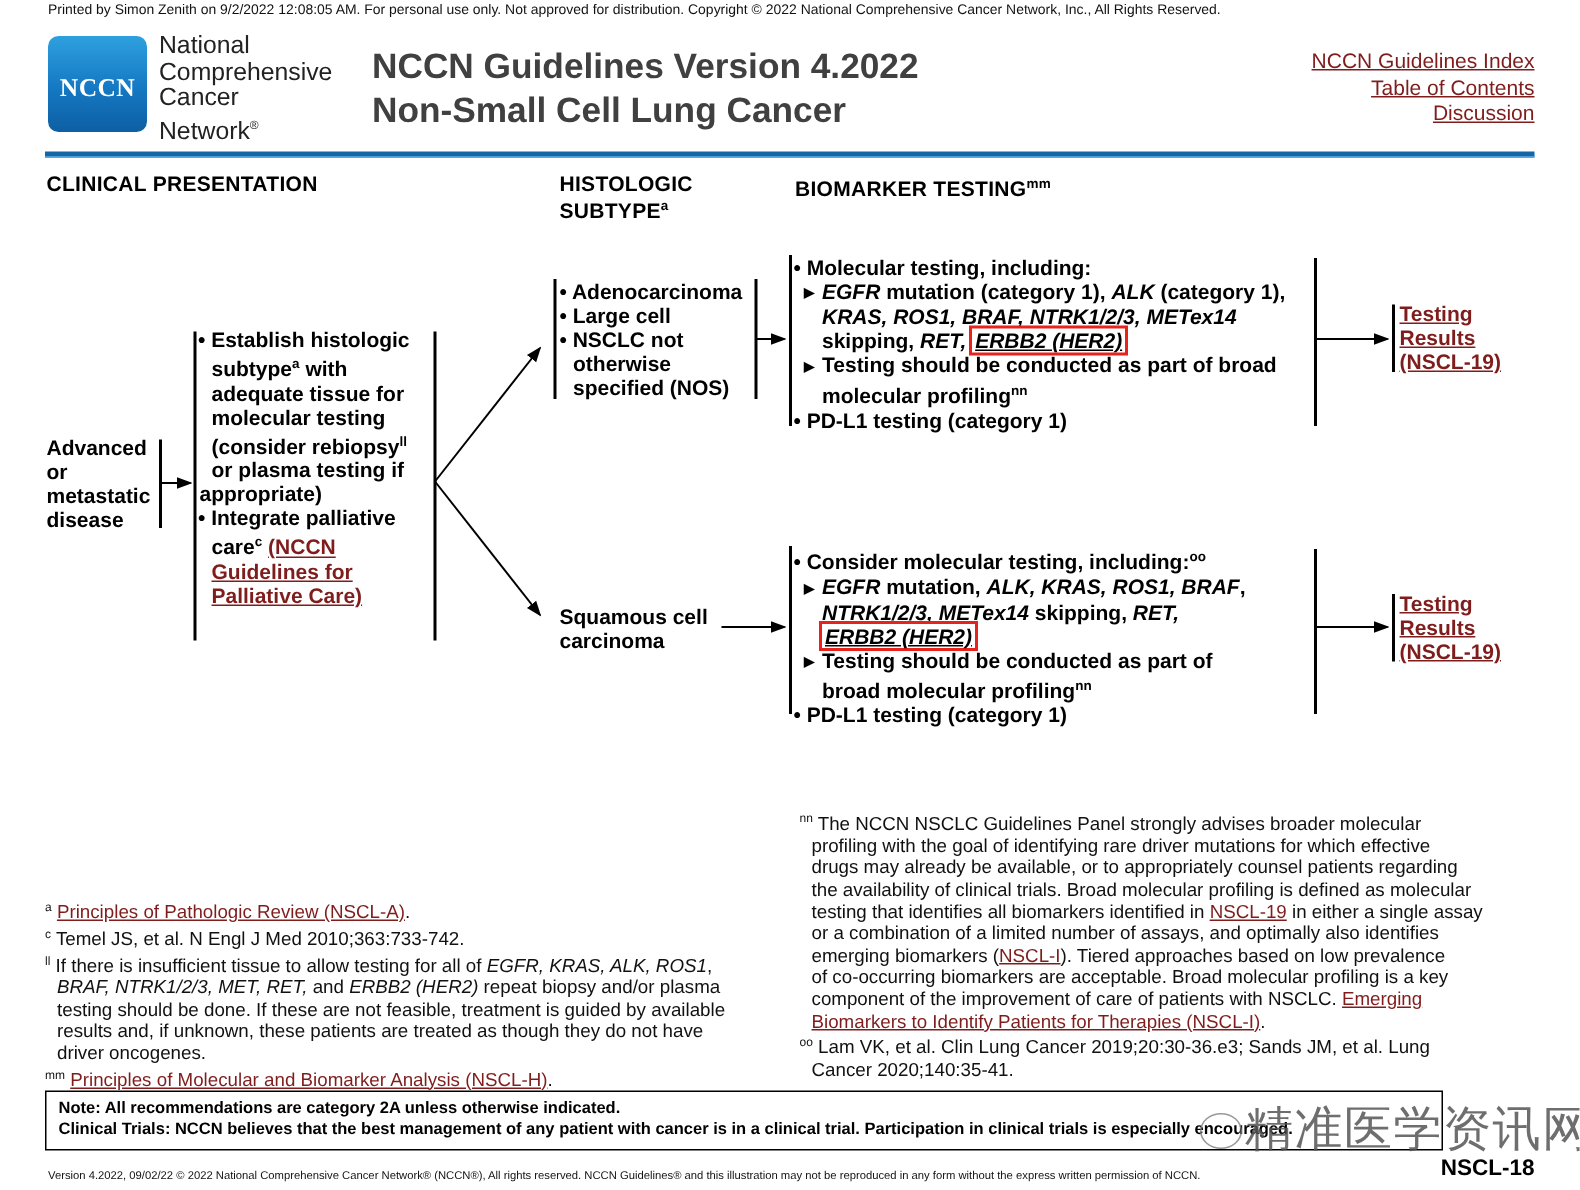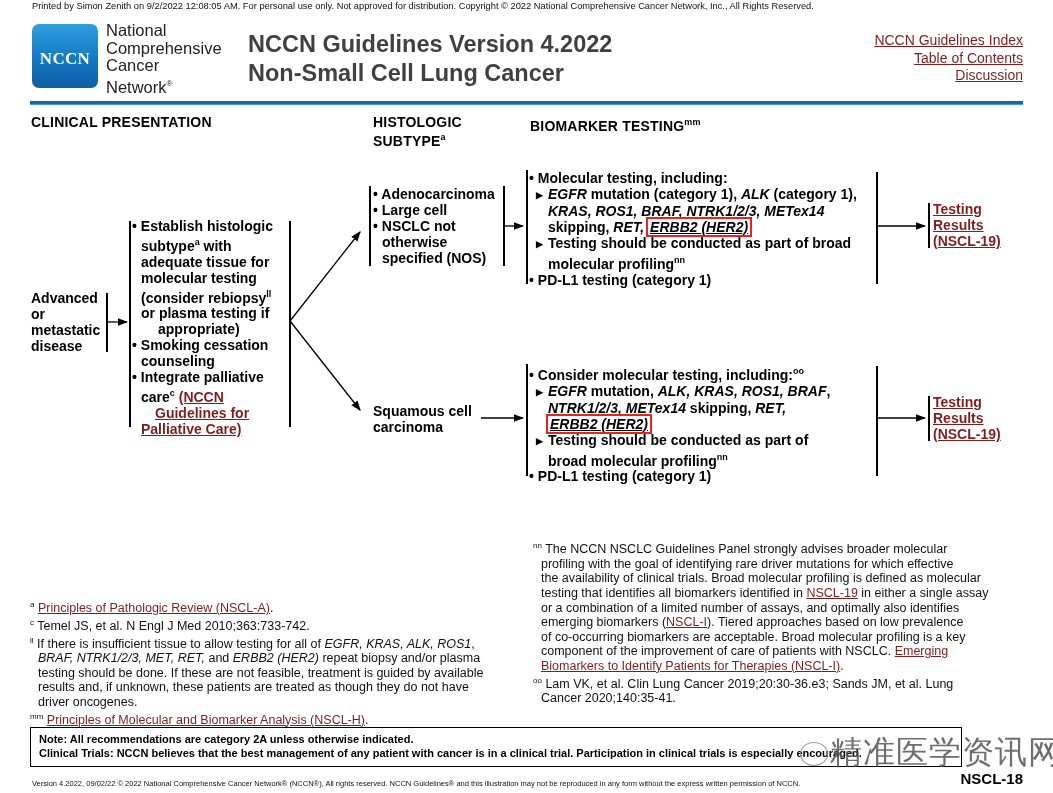--- a/index.html
+++ b/index.html
@@ -111,30 +111,26 @@
 </div>
 
 <div class="abs flow" style="left:132px; top:218px; width:158px;">
   <div>
     <div>• Establish histologic</div>
     <div style="padding-left:9px;"><span>subtype</span><sup>a</sup><span> with</span></div>
     <div style="padding-left:9px;">adequate tissue for</div>
     <div style="padding-left:9px;">molecular testing</div>
     <div style="padding-left:9px;"><span>(consider rebiopsy</span><sup>ll</sup></div>
     <div style="padding-left:9px;">or plasma testing if</div>
-    <div style="padding-left:26px;">appropriate)</div>
-  </div>
-  <div>
-    <div>• Smoking cessation</div>
-    <div style="padding-left:9px;">counseling</div>
+    <div style="padding-left:1px;">appropriate)</div>
   </div>
   <div>
     <div>• Integrate palliative</div>
     <div style="padding-left:9px;"><span>care</span><sup>c</sup> <a class="link">(NCCN</a></div>
-    <div style="padding-left:23px;"><a class="link">Guidelines for</a></div>
+    <div style="padding-left:9px;"><a class="link">Guidelines for</a></div>
     <div style="padding-left:9px;"><a class="link">Palliative Care)</a></div>
   </div>
 </div>
 
 <div class="abs flow" style="left:373px; top:186px;">
   <div>• Adenocarcinoma</div>
   <div>• Large cell</div>
   <div>• NSCLC not</div>
   <div style="padding-left:9px;">otherwise</div>
   <div style="padding-left:9px;">specified (NOS)</div>
@@ -185,20 +181,21 @@
     <div style="padding-left:8px;">results and, if unknown, these patients are treated as though they do not have</div>
     <div style="padding-left:8px;">driver oncogenes.</div>
   </div>
   <div><sup>mm</sup> <a class="link">Principles of Molecular and Biomarker Analysis (NSCL-H)</a>.</div>
 </div>
 
 <div class="abs fn" style="left:533px; top:539px; width:500px;">
   <div>
     <div><sup>nn</sup> <span>The NCCN NSCLC Guidelines Panel strongly advises broader molecular</span></div>
     <div style="padding-left:8px;">profiling with the goal of identifying rare driver mutations for which effective</div>
+    <div style="padding-left:8px;">drugs may already be available, or to appropriately counsel patients regarding</div>
     <div style="padding-left:8px;">the availability of clinical trials. Broad molecular profiling is defined as molecular</div>
     <div style="padding-left:8px;"><span>testing that identifies all biomarkers identified in </span><a class="link">NSCL-19</a><span> in either a single assay</span></div>
     <div style="padding-left:8px;">or a combination of a limited number of assays, and optimally also identifies</div>
     <div style="padding-left:8px;"><span>emerging biomarkers (</span><a class="link">NSCL-I</a><span>). Tiered approaches based on low prevalence</span></div>
     <div style="padding-left:8px;">of co-occurring biomarkers are acceptable. Broad molecular profiling is a key</div>
     <div style="padding-left:8px;"><span>component of the improvement of care of patients with NSCLC. </span><a class="link">Emerging</a></div>
     <div style="padding-left:8px;"><a class="link">Biomarkers to Identify Patients for Therapies (NSCL-I)</a>.</div>
   </div>
   <div>
     <div><sup>oo</sup> <span>Lam VK, et al. Clin Lung Cancer 2019;20:30-36.e3; Sands JM, et al. Lung</span></div>

